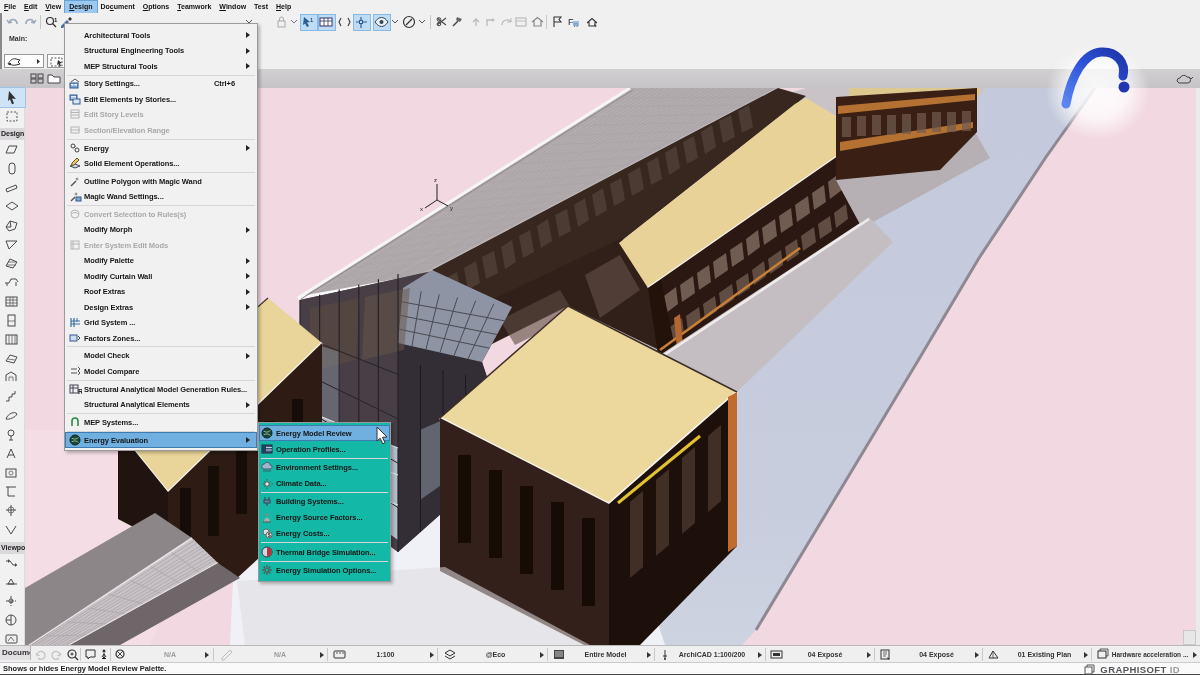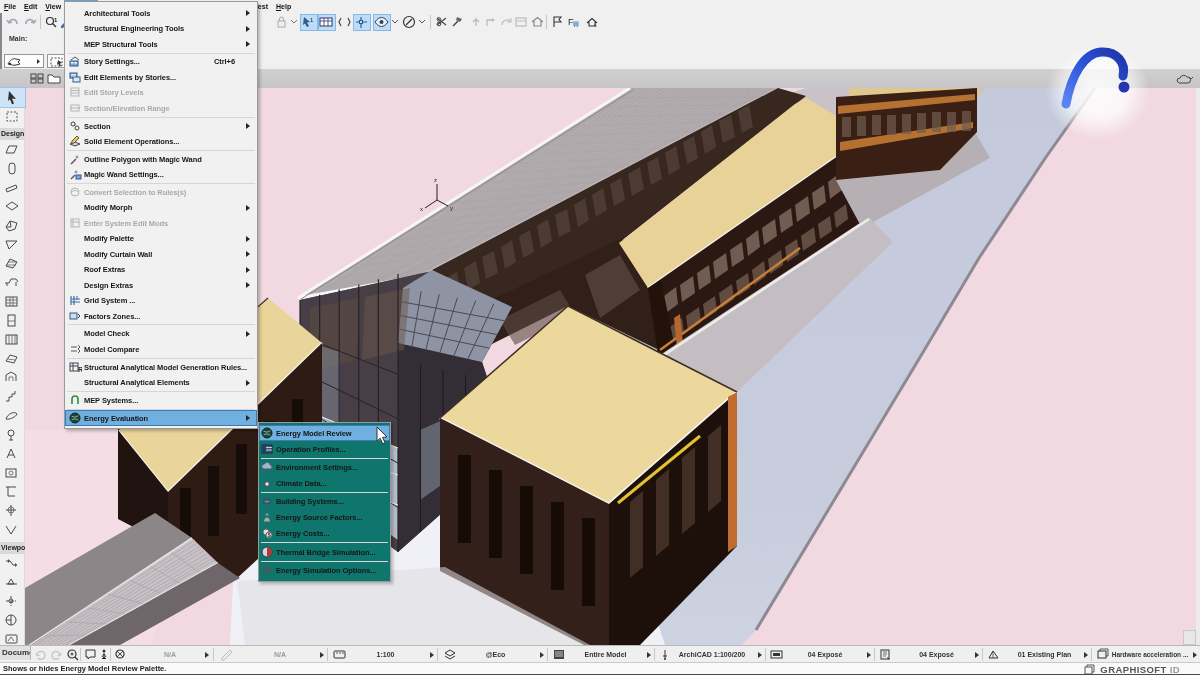--- a/index.html
+++ b/index.html
@@ -27,22 +27,22 @@
 .tbx{position:absolute;left:4px;width:17px;height:15px}
 .tbhdr{position:absolute;left:0;width:25px;height:12px;background:#dad8da;font-size:7px;font-weight:700;color:#222;line-height:12px;overflow:hidden;white-space:nowrap}
 
 #statusbar{left:0;top:645px;width:1200px;height:17px;background:#f0eff0;border-top:1px solid #bab9ba;font-size:7px;font-weight:700;color:#333}
 #statusbar .fld{position:absolute;top:0;height:17px;line-height:17px;text-align:center}
 #statusbar .vsep{position:absolute;top:2px;width:1px;height:13px;background:#c9c8c9}
 #statusbar .arr{position:absolute;top:6px;width:0;height:0;border-left:4px solid #333;border-top:3px solid transparent;border-bottom:3px solid transparent}
 .gray{color:#9a9a9a}
 #bottombar{left:0;top:662px;width:1200px;height:13px;background:#fbfafb;border-top:1px solid #cccbcc;font-size:7.5px;font-weight:700;color:#222;line-height:12px}
 
-#menu{left:64px;top:1px;width:194px;background:#f2f1f2;border:1px solid #9b9a9b;box-shadow:2px 2px 3px rgba(0,0,0,.25);padding:3.5px 0 2px;z-index:40}
-#submenu{left:258px;top:422px;width:133px;background:#0f766e;border:1px solid #9b9a9b;box-shadow:2px 2px 3px rgba(0,0,0,.25);padding:2px 0;z-index:41}
+#menu{left:64px;top:23px;width:194px;background:#f2f1f2;border:1px solid #9b9a9b;box-shadow:2px 2px 3px rgba(0,0,0,.25);padding:3.5px 0 2px;z-index:40}
+#submenu{left:258px;top:422px;width:133px;background:#14b8a6;border:1px solid #9b9a9b;box-shadow:2px 2px 3px rgba(0,0,0,.25);padding:2px 0;z-index:41}
 .mr{height:15.45px;display:flex;align-items:center;font-size:7.5px;font-weight:700;color:#161616;position:relative;letter-spacing:-.08px}
 #submenu .mr{height:16px}
 #submenu .mi{width:17px;padding-left:2px}
 .mi{width:19px;padding-left:4px;flex:0 0 auto;display:flex;align-items:center}
 .mt{flex:1;white-space:nowrap}
 .mk{padding-right:11px;font-size:7.5px}
 .ma{width:11px;flex:0 0 auto}
 .ma:after{content:"";display:block;width:0;height:0;border-left:4px solid #222;border-top:3.5px solid transparent;border-bottom:3.5px solid transparent}
 .gy{color:#a9a8a9}
 .gy .ma:after{border-left-color:#a9a8a9}
@@ -850,21 +850,21 @@
     </div>
 <div class="sep"></div>
 <div class="mr">
       <span class="mi">
         <svg width="13" height="13" viewBox="0 0 13 13">
           <circle cx="4" cy="4" r="2" fill="none" stroke="#444"></circle>
           <circle cx="8" cy="8" r="2" fill="none" stroke="#444"></circle>
           <path d="M5.5 5.5l1-1" stroke="#444"></path>
         </svg>
       </span>
-      <span class="mt">Section</span>
+      <span class="mt">Energy</span>
       <span class="ma"></span>
     </div>
 <div class="mr">
       <span class="mi">
         <svg width="13" height="13" viewBox="0 0 13 13">
           <path d="M1 9l5-2 5 2-5 2z" fill="#cfd8e6" stroke="#445"></path>
           <path d="M8 1l2 2-5 5-2.5.5.5-2.5z" fill="#e8c97a" stroke="#6a5220"></path>
         </svg>
       </span>
       <span class="mt">Solid Element Operations...</span>

